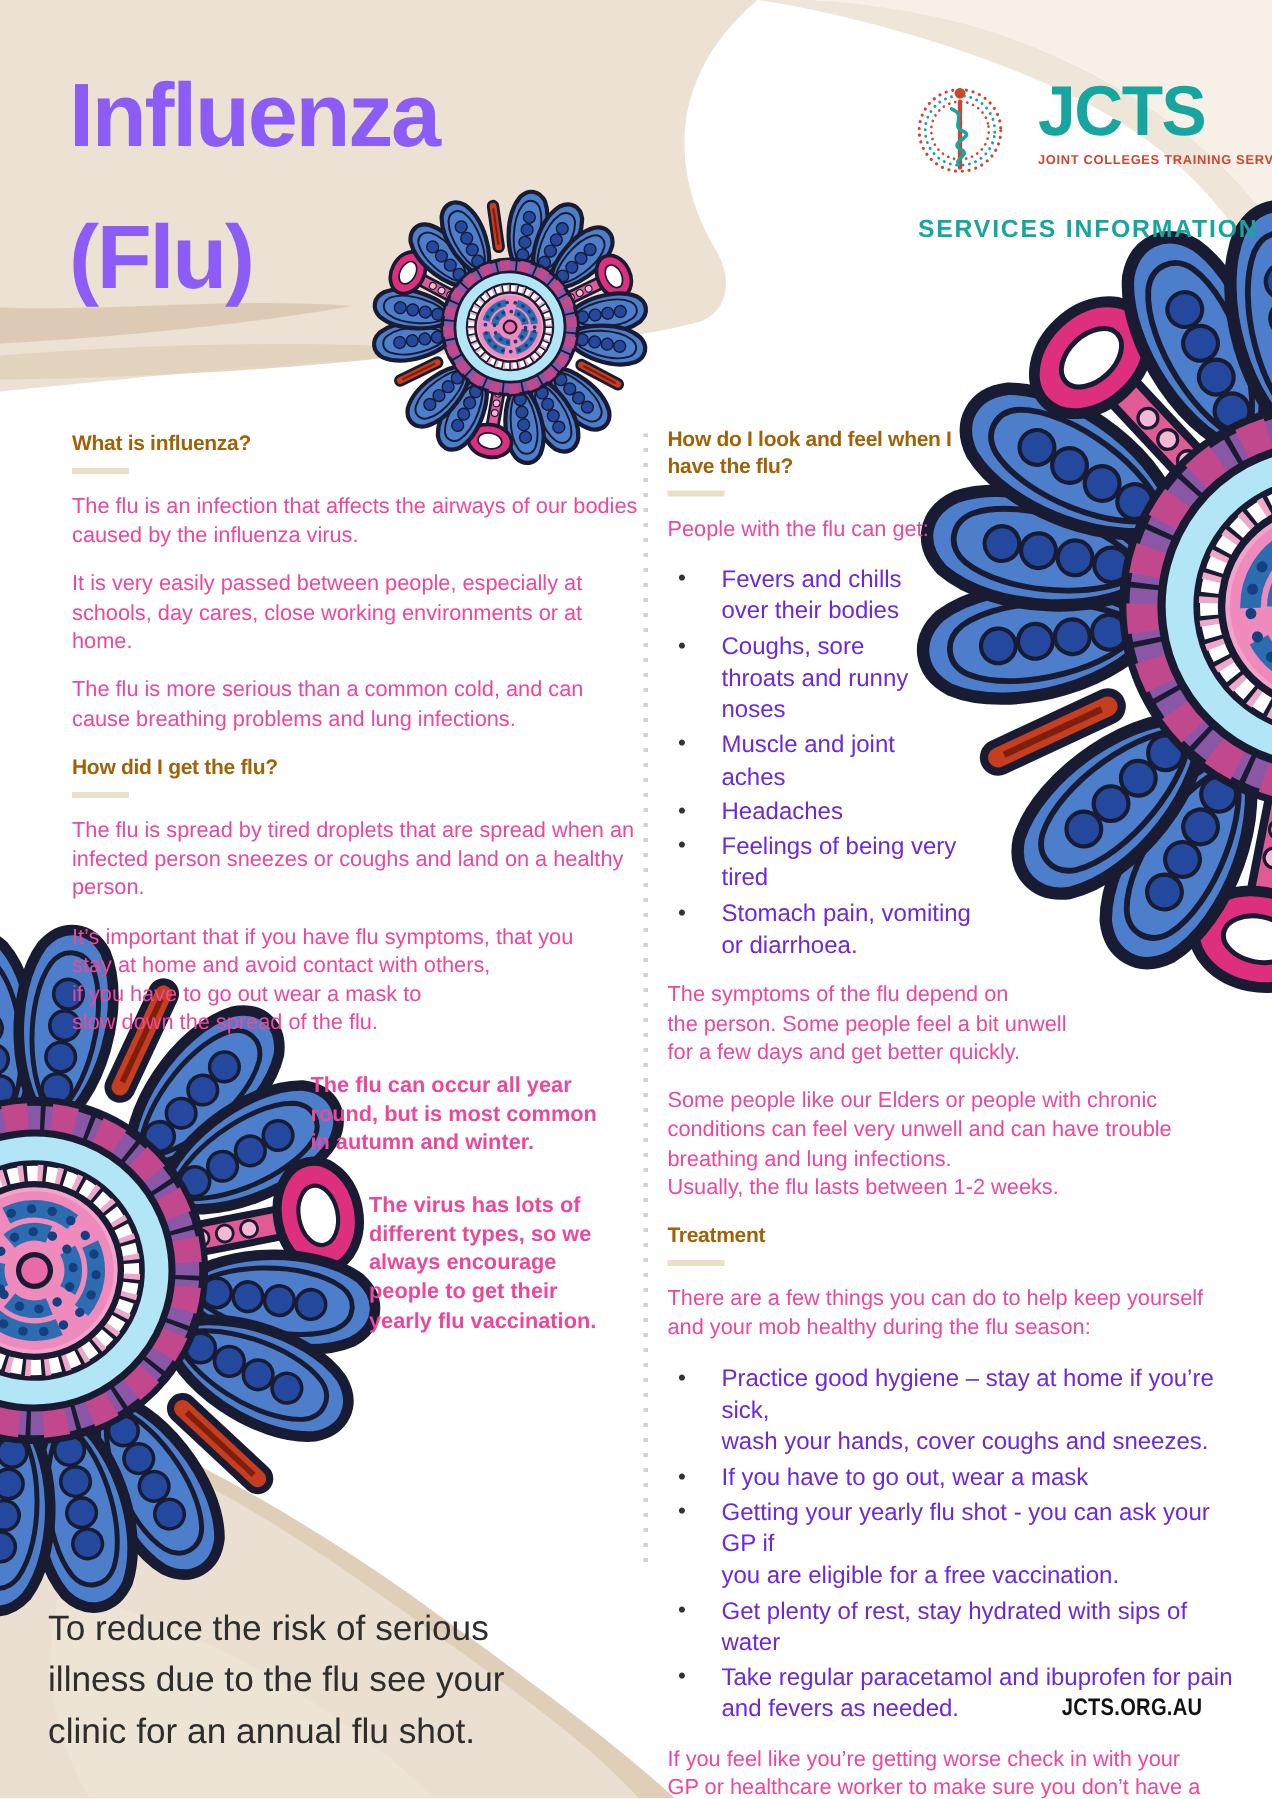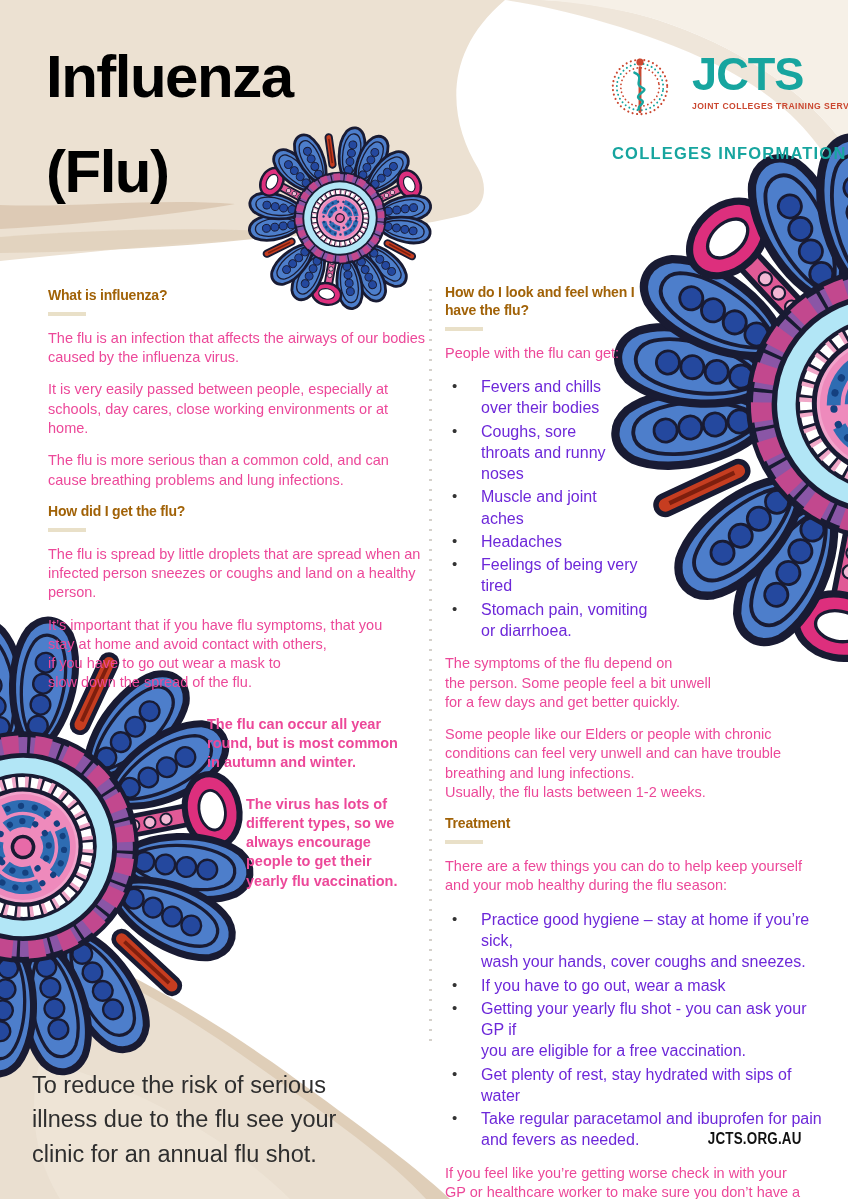--- a/index.html
+++ b/index.html
@@ -3,21 +3,21 @@
 <meta charset="utf-8">
 <style>
   html,body{margin:0;padding:0;background:#fff;}
   .page{position:relative;width:848px;height:1199px;overflow:hidden;background:#fff;
         font-family:"Liberation Sans",sans-serif;}
   .bg{position:absolute;inset:0;z-index:0;}
   .layer{position:absolute;z-index:2;}
   .virus{position:absolute;z-index:1;}
 
   
-  .title{left:46px;top:30px;font-size:60px;font-weight:700;color:#000000;
+  .title{left:46px;top:30px;font-size:60px;font-weight:700;color:#8b5cf6;
          line-height:1.58;letter-spacing:-1.5px;}
   .brand{left:608px;top:50px;display:flex;align-items:flex-start;}
   .brand-text{margin-left:20px;}
   .wordmark{font-size:47px;font-weight:700;color:#17a59f;line-height:1;
             transform:scaleX(.96);transform-origin:left;letter-spacing:-1px;}
   .tagline{font-size:8.6px;font-weight:700;color:#cb4730;letter-spacing:.45px;margin-top:4px;white-space:nowrap;}
   .banner{left:612px;top:144px;font-size:16.5px;font-weight:700;color:#17a59f;letter-spacing:1.2px;white-space:nowrap;}
 
   
   .col-left{left:48px;top:287px;width:380px;}
@@ -153,34 +153,34 @@
       <circle cx="0" cy="-31" r="4.5" fill="#cb4730"></circle>
       <line x1="0" y1="-24" x2="0" y2="31" stroke="#cb4730" stroke-width="3.6" stroke-linecap="round"></line>
       <path d="M-7,-18 C7,-12 -9,-4 3,1 C13,5 -11,10 1,16 C9,20 -5,24 -1,28" fill="none" stroke="#17a59f" stroke-width="3" stroke-linecap="round"></path>
     </svg>
     <div class="brand-text">
       <div class="wordmark">JCTS</div>
       <div class="tagline">JOINT COLLEGES TRAINING SERVICES</div>
     </div>
   </div>
 
-  <div class="layer banner">COLLEGES INFORMATION</div>
+  <div class="layer banner">SERVICES INFORMATION</div>
 
   <div class="divider"></div>
 
   <div class="layer col-left">
     <h3 class="h3">What is influenza?</h3>
     <div class="rule"></div>
     <p>The flu is an infection that affects the airways of our bodies caused by the influenza virus.</p>
     <p>It is very easily passed between people, especially at schools, day cares, close working environments or at home.</p>
     <p>The flu is more serious than a common cold, and can cause breathing problems and lung infections.</p>
 
     <h3 class="h3 mt">How did I get the flu?</h3>
     <div class="rule"></div>
-    <p>The flu is spread by little droplets that are spread when an infected person sneezes or coughs and land on a healthy person.</p>
+    <p>The flu is spread by tired droplets that are spread when an infected person sneezes or coughs and land on a healthy person.</p>
     <p class="pre align-right p2gap">It’s important that if you have flu symptoms, that you
 stay at home and avoid contact with others,
 if you have to go out wear a mask to
 slow down the spread of the flu.</p>
     <p class="pre cblock p2gap" style="width:215px;margin-right:6px;">The flu can occur all year
 round, but is most common
 in autumn and winter.</p>
     <p class="pre cblock" style="width:170px;margin-right:12px;">The virus has lots of
 different types, so we
 always encourage

